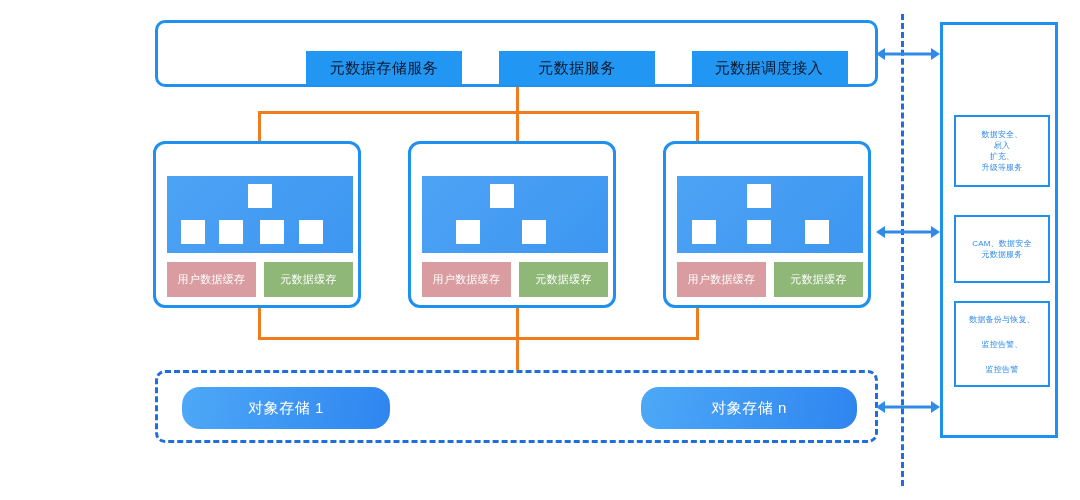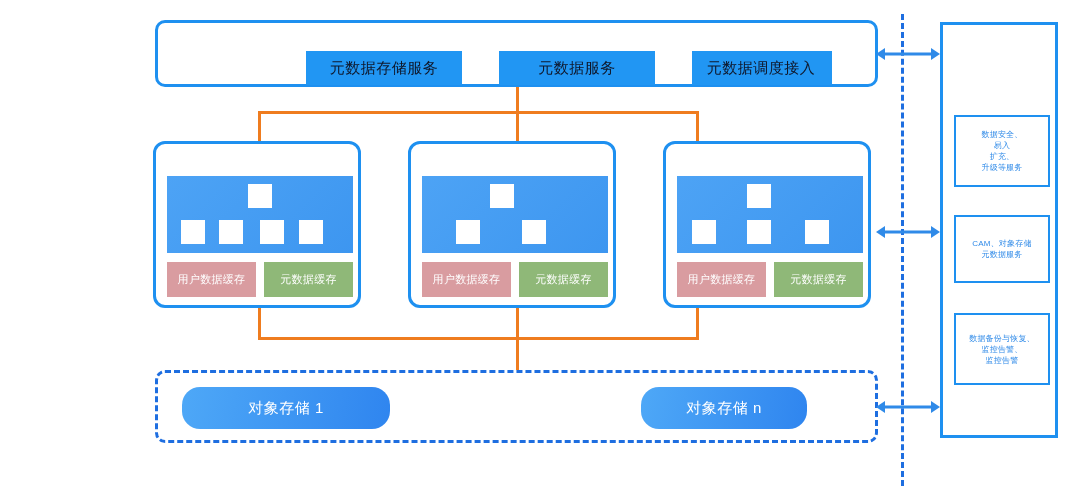--- a/index.html
+++ b/index.html
@@ -39,21 +39,21 @@
     display: flex;
     align-items: center;
     justify-content: center;
     border: none;
     padding: 0 14px;
     white-space: nowrap;
     margin-top: 12px;
   }
   .svc-1 { left: 148px; width: 156px; }
   .svc-2 { left: 341px; width: 156px; font-family: Liberation Serif, serif; }
-  .svc-3 { left: 534px; width: 140px; padding-left: 12px; }
+  .svc-3 { left: 534px; width: 156px; padding-left: 12px; }
 
   
   .orange-h {
     position: absolute;
     height: 3px;
     background: #ef7c1f;
   }
   .orange-v {
     position: absolute;
     width: 3px;
@@ -125,21 +125,21 @@
     color: #ffffff;
     font-size: 15px;
     letter-spacing: 0.5px;
     display: flex;
     align-items: center;
     justify-content: center;
     white-space: nowrap;
   }
   .store-1 { left: 24px;  width: 208px; }
   .store-2 { left: 253px; width: 208px; }
-  .store-3 { left: 483px; width: 166px; }
+  .store-3 { left: 483px; width: 216px; }
 
   
   .divider {
     position: absolute;
     left: 901px; top: 14px;
     width: 0; height: 472px;
     border-left: 3px dashed #1e6ee0;
   }
 
   
@@ -157,21 +157,21 @@
     border: 2px solid #1e90f0;
     background: #ffffff;
     display: flex;
     flex-direction: column;
     align-items: center;
     justify-content: center;
     padding: 0 3px;
   }
   .rp-1 { top: 90px;  height: 72px; }
   .rp-2 { top: 190px; height: 68px; }
-  .rp-3 { top: 288px; height: 72px; }
+  .rp-3 { top: 276px; height: 86px; gap: 14px; }
   .rp-line {
     font-size: 8px;
     line-height: 11px;
     color: #2f8ae8;
     text-align: center;
     white-space: nowrap;
     letter-spacing: 0.2px;
   }
 
   
@@ -286,21 +286,21 @@
   </div>
 
   <div class="right-panel">
     <div class="rp-box rp-1">
       <div class="rp-line">数据安全、</div>
       <div class="rp-line">易入</div>
       <div class="rp-line">扩充、</div>
       <div class="rp-line">升级等服务</div>
     </div>
     <div class="rp-box rp-2">
-      <div class="rp-line">CAM、对象存储</div>
+      <div class="rp-line">CAM、数据安全</div>
       <div class="rp-line">元数据服务</div>
     </div>
     <div class="rp-box rp-3">
       <div class="rp-line">数据备份与恢复、</div>
       <div class="rp-line">监控告警、</div>
       <div class="rp-line">监控告警</div>
     </div>
   </div>
 
 </div>

